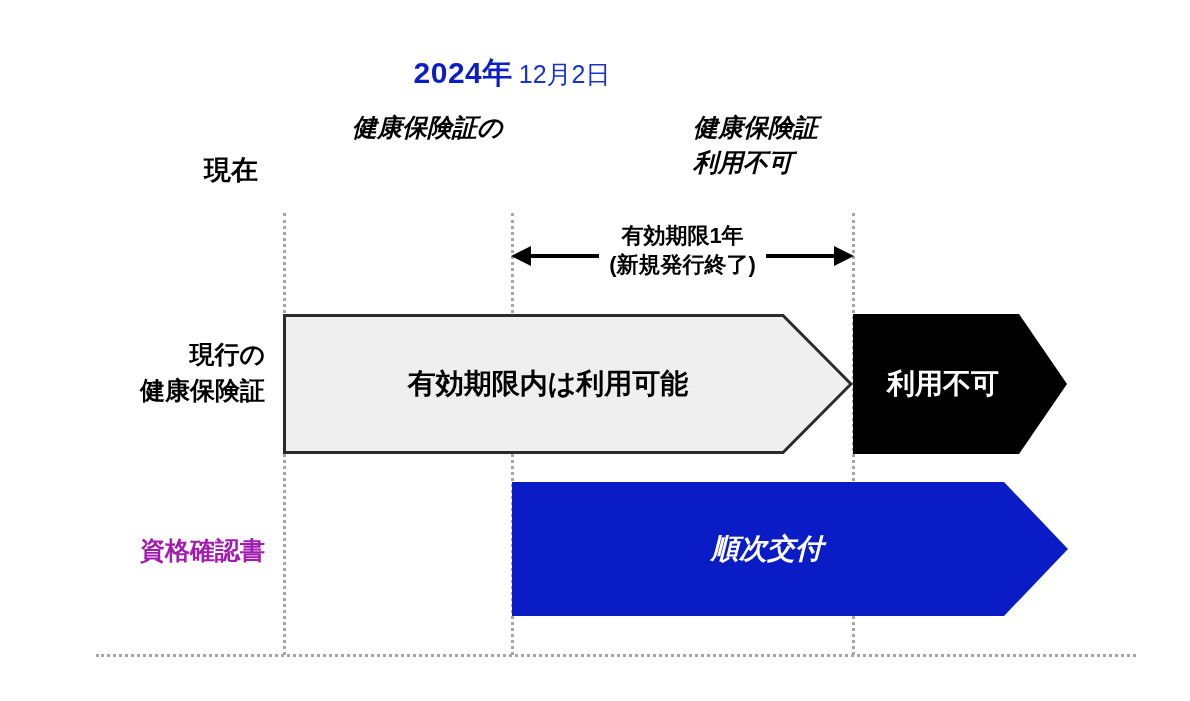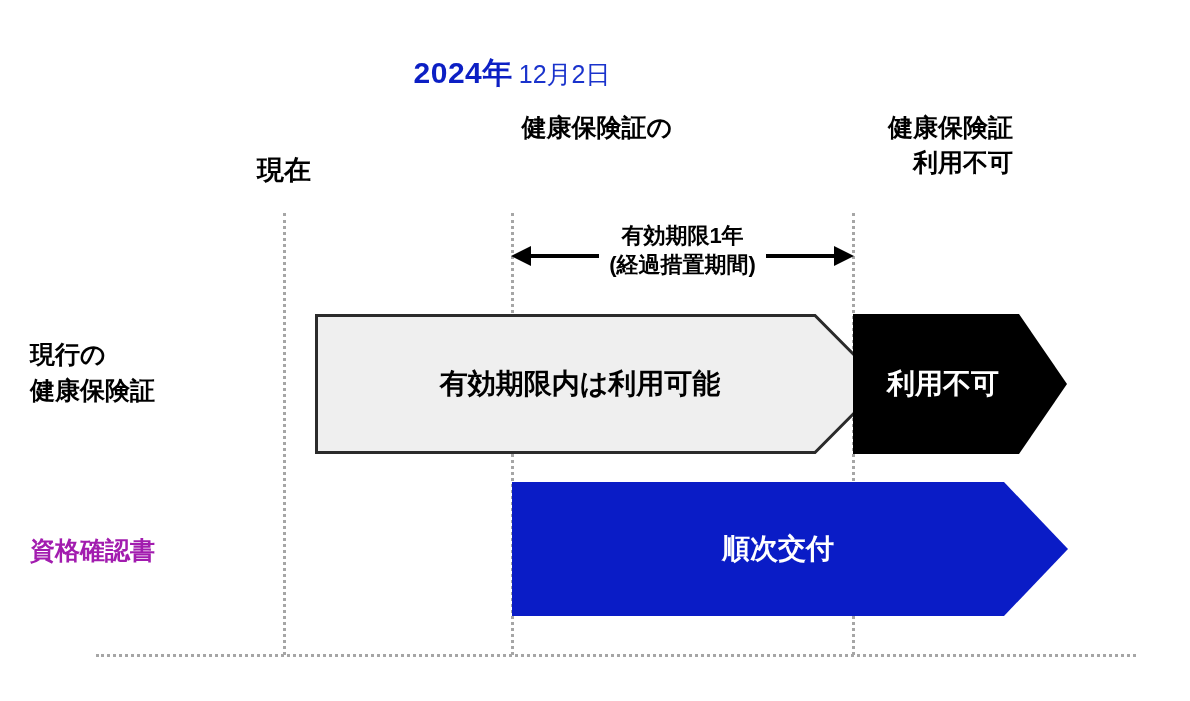--- a/index.html
+++ b/index.html
@@ -49,52 +49,53 @@
   }
   .date-day {
     font-size: 25px;
     font-weight: normal;
     color: #1a33cc;
     margin-left: 6px;
     margin-top: 12px;
   }
   .event-lines {
     position: absolute;
-    text-align: right;
+    text-align: left;
     white-space: nowrap;
     font-size: 25px;
     font-weight: bold;
     color: #000;
     line-height: 1.38;
+    font-style: italic;
   }
 
   
   .now-label {
     position: absolute;
     font-size: 27px;
     font-weight: bold;
     color: #000;
     white-space: nowrap;
-    text-align: center;
   }
 
   
   .period-text {
     position: absolute;
     text-align: center;
     white-space: nowrap;
     font-size: 22px;
     font-weight: bold;
     color: #000;
     line-height: 1.30;
   }
 
   
   .row-label {
     position: absolute;
+    text-align: right;
     white-space: nowrap;
     font-size: 25px;
     font-weight: bold;
     line-height: 1.42;
     color: #000;
   }
   .row-label.blue { color: #a21caf; }
 
   
   .bar-wrap { position: absolute; }
@@ -140,40 +141,40 @@
   <div class="now-label" style="left:204px; top:152px; width:160px;">現在</div>
 
   <div class="vline" style="left:283px; top:213px; height:442px;"></div>
   <div class="vline" style="left:511px; top:213px; height:442px;"></div>
   <div class="vline" style="left:852px; top:213px; height:442px;"></div>
 
   <div class="baseline" style="left:96px; top:654px; width:1040px;"></div>
 
   <div class="period-text" style="left:512px; top:222px; width:341px;">
     <div>有効期限1年</div>
-    <div>(経過措置期間)</div>
+    <div>(新規発行終了)</div>
   </div>
 
   <div class="dbl-arrow" style="left:509px; top:240px; width:347px; height:32px;">
     <svg width="347" height="32" viewBox="0 0 347 32">
 
       <line x1="7" y1="16" x2="90" y2="16" stroke="#000" stroke-width="4"></line>
       <polygon points="2,16 22,6 22,26" fill="#000"></polygon>
 
       <line x1="257" y1="16" x2="340" y2="16" stroke="#000" stroke-width="4"></line>
       <polygon points="345,16 325,6 325,26" fill="#000"></polygon>
     </svg>
   </div>
 
   <div class="row-label" style="left:30px; top:337px; width:235px;">
     <div>現行の</div>
     <div>健康保険証</div>
   </div>
 
-  <div class="bar-wrap" style="left:283px; top:314px; width:581px; height:140px;margin-left:32px;">
+  <div class="bar-wrap" style="left:283px; top:314px; width:581px; height:140px;">
     <svg width="570" height="140" viewBox="0 0 570 140" preserveAspectRatio="none">
       <polygon points="1.5,1.5 500,1.5 568,70 500,138.5 1.5,138.5" fill="#efefef" stroke="#2b2b2b" stroke-width="3" stroke-linejoin="miter"></polygon>
     </svg>
     <div class="bar-text dark" style="left:0; width:530px;">有効期限内は利用可能</div>
   </div>
 
   <div class="bar-wrap" style="left:853px; top:314px; width:214px; height:140px;">
     <svg width="214" height="140" viewBox="0 0 214 140" preserveAspectRatio="none">
       <polygon points="0,0 166,0 214,70 166,140 0,140" fill="#000000"></polygon>
     </svg>
@@ -181,16 +182,16 @@
   </div>
 
   <div class="row-label blue" style="left:30px; top:533px; width:235px;">
     <div>資格確認書</div>
   </div>
 
   <div class="bar-wrap" style="left:512px; top:482px; width:556px; height:134px;">
     <svg width="556" height="134" viewBox="0 0 556 134" preserveAspectRatio="none">
       <polygon points="0,0 492,0 556,67 492,134 0,134" fill="#0a1cc6"></polygon>
     </svg>
-    <div class="bar-text light" style="left:16px; width:500px;">順次交付</div>
+    <div class="bar-text light" style="left:5px; width:500px;font-style:italic;">順次交付</div>
   </div>
 
 </div>
 
 </body></html>

